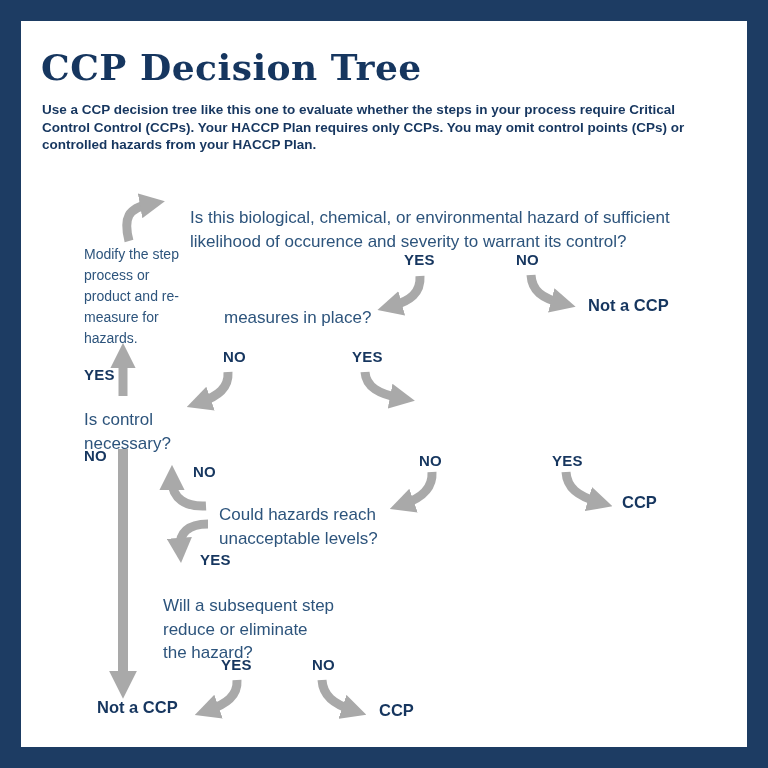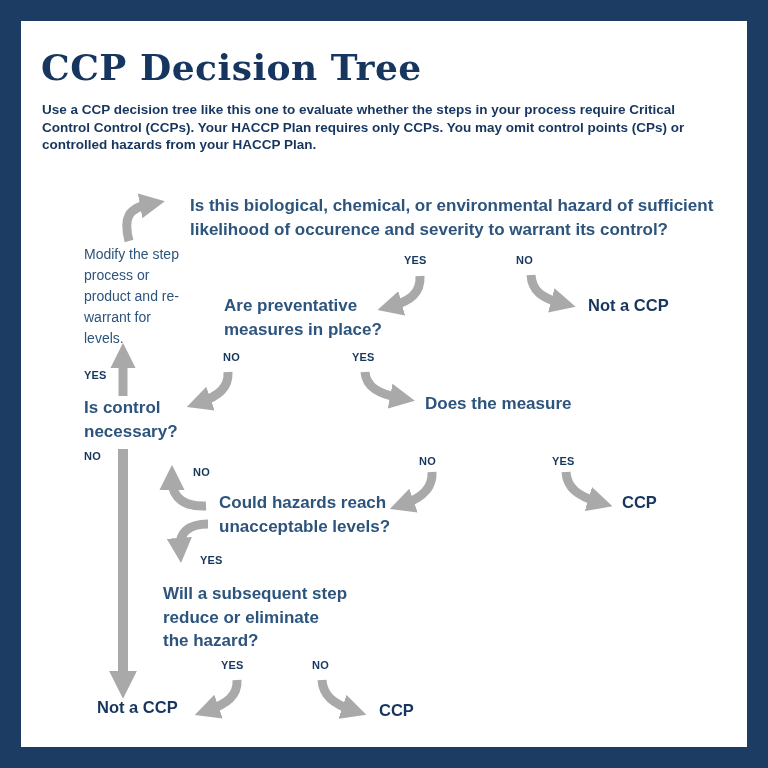--- a/index.html
+++ b/index.html
@@ -18,35 +18,35 @@
     font-family:"DejaVu Serif",serif;font-weight:700;font-size:36px;line-height:1.05;
     color:var(--text-dark,#16365f);letter-spacing:0.5px;white-space:nowrap;
   }
   #intro{
     left:42px;top:101px;width:690px;
     font-size:13.5px;font-weight:700;line-height:17.6px;
     color:var(--text-dark,#16365f);
   }
   .q{
     color:var(--text-question,#2d547c);
-    font-size:17px;line-height:23.5px;font-weight:700;white-space:nowrap;
+    font-size:17px;line-height:23.5px;font-weight:400;white-space:nowrap;margin-top:12px;
   }
   #q1{left:190px;top:194px;line-height:24px;}
   #note{
     left:84px;top:244px;
     color:var(--text-question,#2d547c);
     font-size:14px;line-height:21px;white-space:nowrap;
   }
   #q2{left:224px;top:294px;}
   #q3{left:425px;top:392px;}
   #q4{left:84px;top:396px;}
   #q5{left:219px;top:491px;}
   #q6{left:163px;top:582px;}
   .lbl{
-    font-size:11px;font-weight:700;color:var(--text-dark,#16365f);
+    font-size:15px;font-weight:700;color:var(--text-dark,#16365f);
     line-height:18px;white-space:nowrap;letter-spacing:0.2px;
   }
   .res{
     font-size:16.5px;font-weight:700;color:var(--text-dark,#16365f);
     line-height:20px;white-space:nowrap;
   }
   #arrows{position:absolute;left:0;top:0;pointer-events:none;}
   #arrows path.arrow{
     fill:none;stroke:var(--arrow-gray,#a9a9a9);stroke-width:9;stroke-linecap:butt;
   }
@@ -89,31 +89,29 @@
 
 <div class="abs q" id="q1">
   <div>Is this biological, chemical, or environmental hazard of sufficient</div>
   <div>likelihood of occurence and severity to warrant its control?</div>
 </div>
 
 <div class="abs" id="note">
   <div>Modify the step</div>
   <div>process or</div>
   <div>product and re-</div>
-  <div>warrant for</div>
-  <div>levels.</div>
+  <div>measure for</div>
+  <div>hazards.</div>
 </div>
 
 <div class="abs q" id="q2">
-  <div>Are preventative</div>
   <div>measures in place?</div>
 </div>
 
 <div class="abs q" id="q3">
-  <div>Does the measure</div>
 </div>
 
 <div class="abs q" id="q4">
   <div>Is control</div>
   <div>necessary?</div>
 </div>
 
 <div class="abs q" id="q5">
   <div>Could hazards reach</div>
   <div>unacceptable levels?</div>

